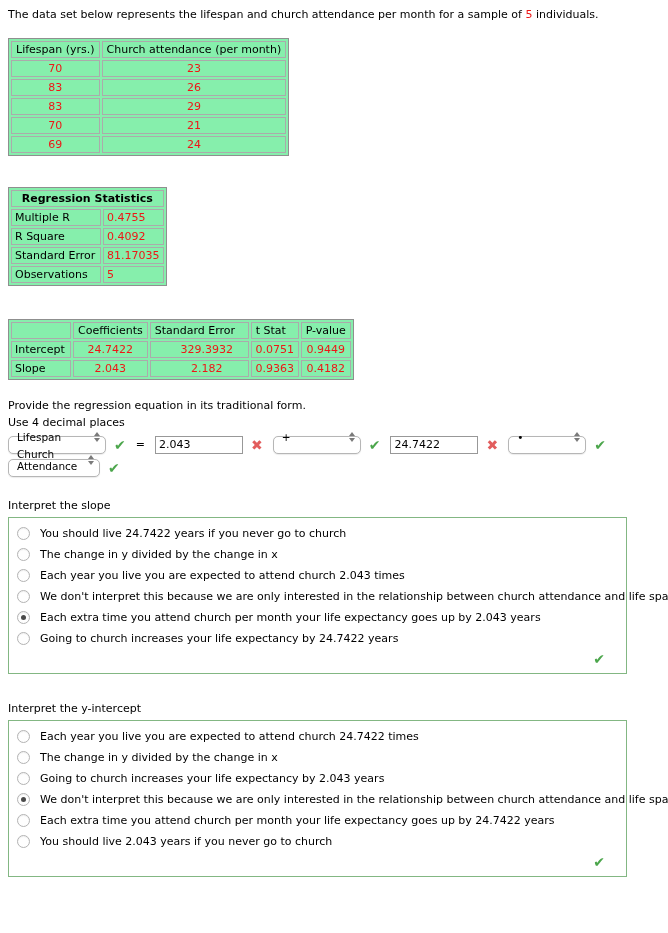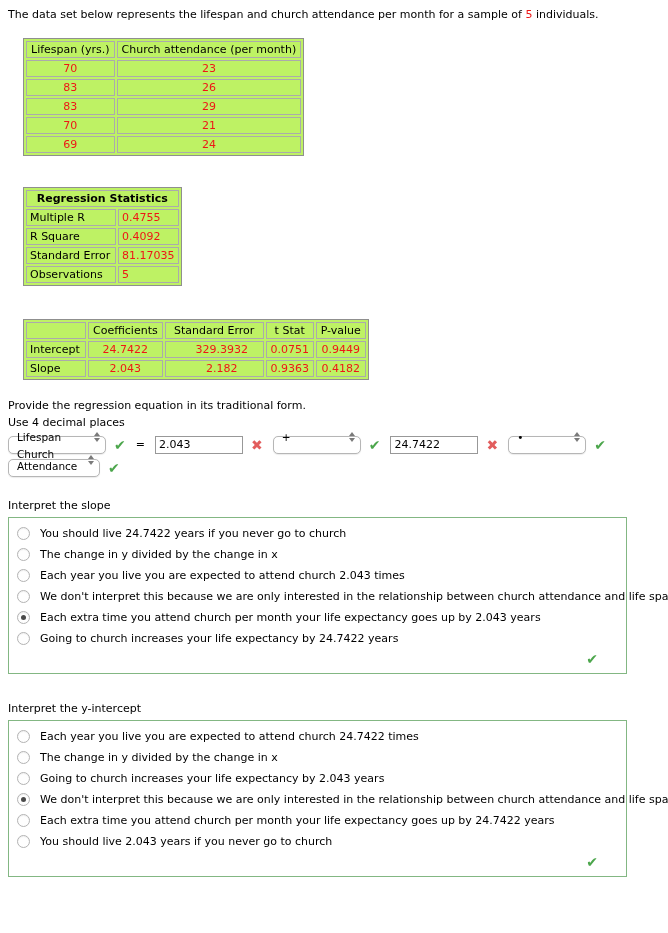--- a/index.html
+++ b/index.html
@@ -7,40 +7,40 @@
     width: 668px; height: 933px; overflow: hidden;
     font-family: "DejaVu Sans", "Liberation Sans", sans-serif;
     font-size: 11px; color: #000;
     padding: 8px; box-sizing: border-box;
   }
   .red { color: #ee1616; }
 
   
   table {
     border-collapse: separate; border-spacing: 2px;
-    border: 1px solid #8f8f8f; background: #bef264; margin-left: 15px;
+    border: 1px solid #8f8f8f; background: #86efac;
   }
   th, td {
     border: 1px solid #ababab;
     padding: 0 3px; height: 15px;
     font-size: 11px; font-weight: normal; white-space: nowrap;
   }
   .data-table { margin-top: 17px; }
   .data-table th { text-align: center; padding: 0 4px; }
   .data-table td { text-align: center; color: #ee1616; }
   .data-table col.c1 { width: 80px; }
   .data-table col.c2 { width: 163px; }
 
   .stats-table { margin-top: 31px; }
   .stats-table th.title { font-weight: bold; text-align: center; padding: 0 6px; }
   .stats-table td.lbl { min-width: 82px; }
   .stats-table td.val { min-width: 46px; color: #ee1616; }
 
   .coef-table { margin-top: 33px; }
-  .coef-table th { text-align: center; padding: 0 4px; }
+  .coef-table th { text-align: left; padding: 0 4px; }
   .coef-table td.lbl { min-width: 52px; }
   .coef-table td.val { text-align: center; color: #ee1616; }
   .coef-table td.c-coef { min-width: 66px; }
   .coef-table td.c-se { min-width: 76px; padding-left: 18px; }
   .coef-table td.c-t { min-width: 40px; }
   .coef-table td.c-p { min-width: 42px; }
 
   
   .prompt { margin-top: 17px; line-height: 17px; }
   .instruction { line-height: 17px; }
@@ -72,21 +72,21 @@
   .mark-cross { color: #e25d5d; font-size: 14px; line-height: 14px; font-weight: bold; }
   .eq-row .mark-check, .eq-row .mark-cross { margin: 0 10px 0 8px; }
   .eq-equals { margin-right: 10px; }
 
   
   .q-title { margin-top: 21px; line-height: 15px; }
   .q-title.second { margin-top: 27px; }
   .q-box {
     margin-top: 4px; width: 619px; box-sizing: border-box;
     border: 1px solid #83b783; background: #fff;
-    padding: 5px 24px 2px 8px;
+    padding: 5px 17px 2px 8px;
   }
   .option { display: flex; align-items: center; height: 21px; }
   .radio {
     flex: 0 0 auto; width: 11px; height: 11px;
     border: 1px solid #b3b3b3; border-radius: 50%;
     background: #fefefe; position: relative; margin-right: 10px;
     box-shadow: inset 0 1px 1px rgba(0,0,0,0.06);
   }
   .radio.checked::after {
     content: ""; position: absolute; left: 3px; top: 3px;

